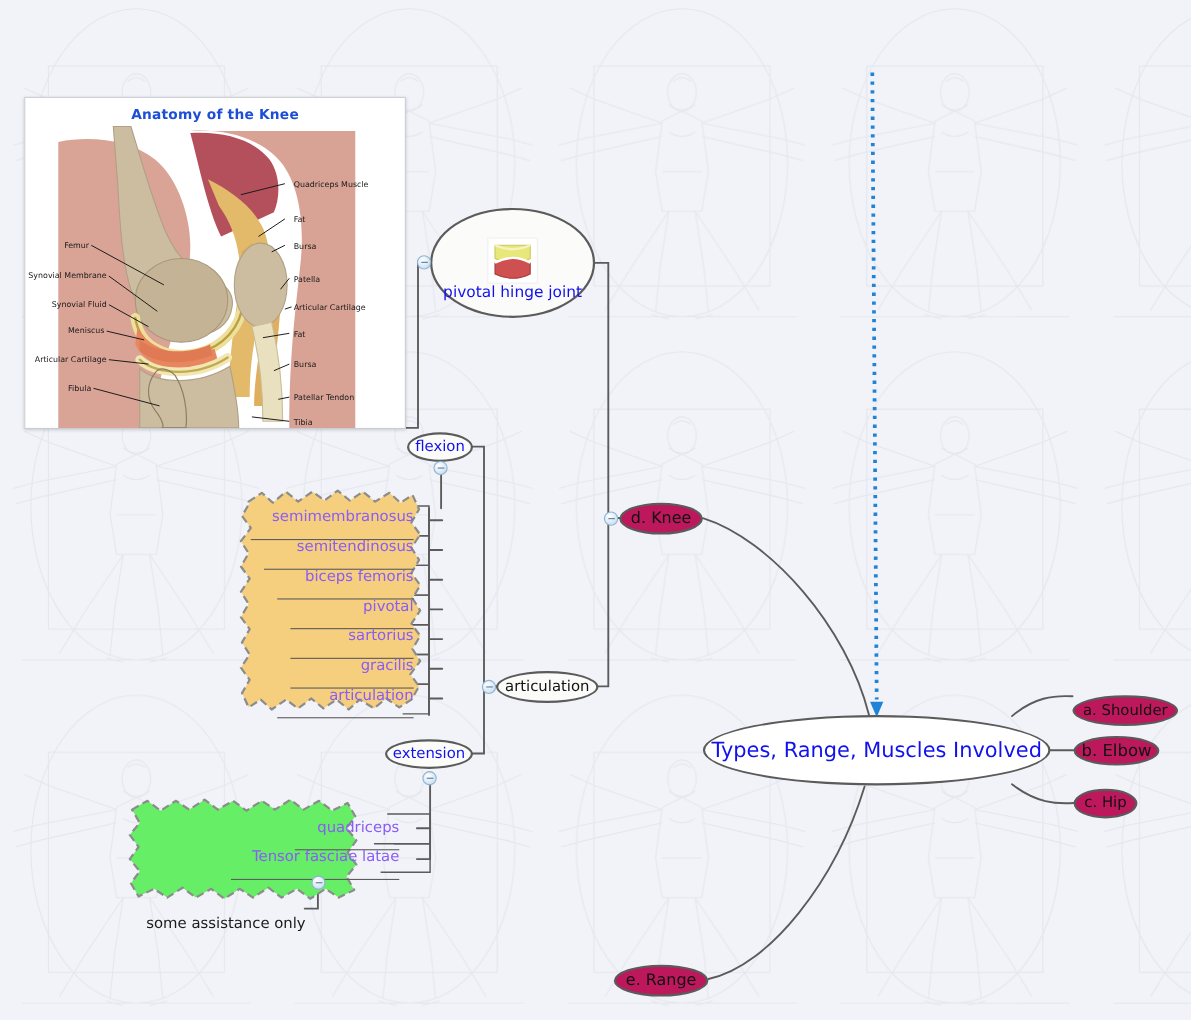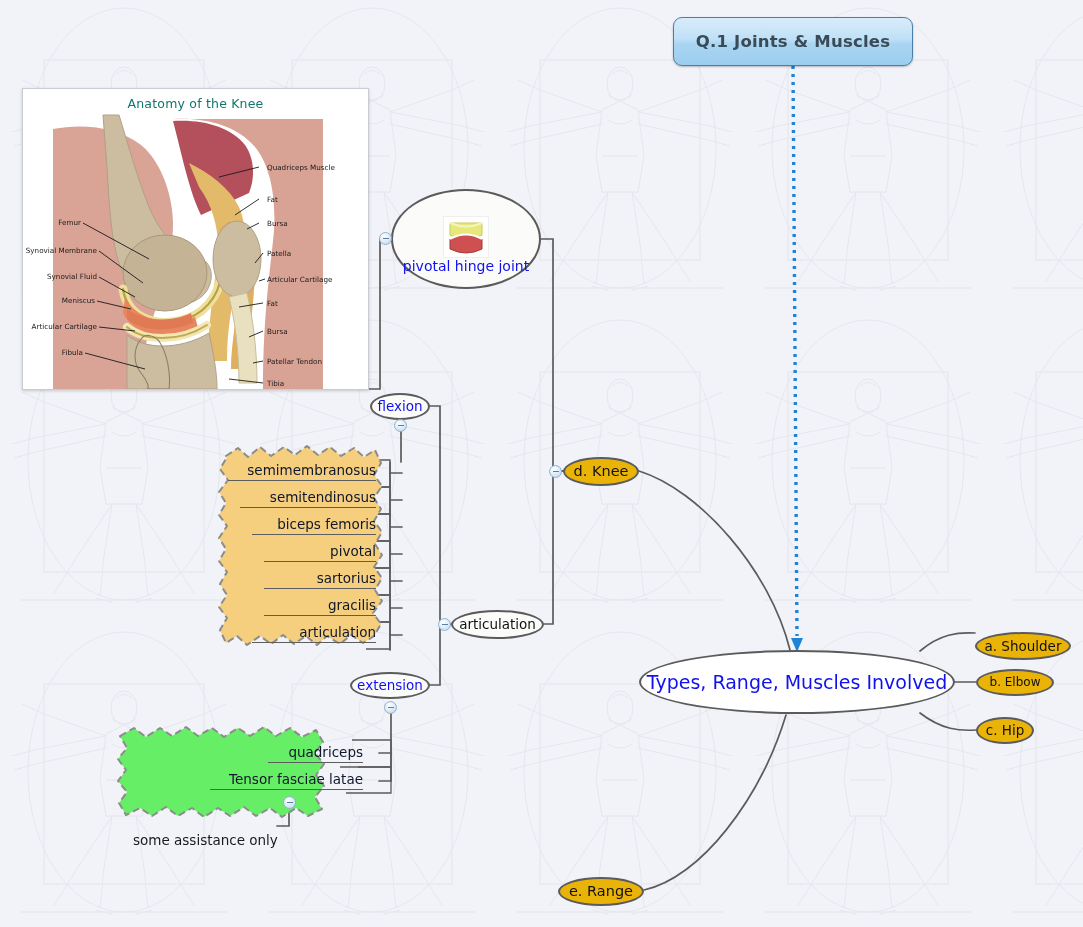--- a/index.html
+++ b/index.html
@@ -36,53 +36,53 @@
   }
 
   
   .ellipse{
     border:2px solid #5b5b5b;
     border-radius:50%;
     background:#fbfbf9;
     display:flex;align-items:center;justify-content:center;
     text-align:center;
   }
-  .ellipse.tinted{background:#eab308;}
+  .ellipse.tinted{background:#be185d;}
   .ellipse .lbl{line-height:1.1;}
   .blue-txt{color:#1111ee;}
   .dark-txt{color:#111;}
 
   
   #center-node{
     border:2px solid #5b5b5b;border-radius:50%;background:#ffffff;
     display:flex;align-items:center;justify-content:center;
   }
   #center-node .lbl{color:#1111ee;font-size:19px;white-space:nowrap;}
 
   
   .img-node{
     background:#ffffff;
     border:1px solid #c9ccd4;
     box-shadow:0 1px 3px rgba(0,0,0,.18);
     overflow:hidden;
   }
   .img-title{
-    text-align:center;font-weight:normal;font-size:12.5px;color:#0f766e;
+    text-align:center;font-weight:bold;font-size:12.5px;color:#1d4ed8;
     padding-top:7px;letter-spacing:.2px;
   }
 
   
   .cloud{position:absolute;}
   .cloud svg{position:absolute;left:0;top:0;}
   .cloud .rows{position:absolute;left:0;top:0;width:100%;height:100%;}
   .cloud-row{
     position:absolute;
-    font-size:13.5px;color:#0f172a;
+    font-size:13.5px;color:#8b5cf6;
     white-space:nowrap;
-    padding-bottom:2px;
+    padding-bottom:12px;
     border-bottom:1.6px solid #5d5d5d;
     text-align:right;
   }
 
   
   .plain-leaf{position:absolute;font-size:13.5px;color:#1a1a1a;white-space:nowrap;}
 
   
   .toggle{
     position:absolute;width:13px;height:13px;border-radius:50%;
@@ -198,34 +198,31 @@
       <path d="M352 740 L 391 740 L 391 767 L 358 767"></path>
       <path d="M340 767 L 391 767 L 391 793 L 346 793"></path>
     </g>
 
     <g>
       <path d="M793 66 L 797 636" fill="none" stroke="#1f83d6" stroke-width="3.4" stroke-linecap="butt" stroke-dasharray="3 5"></path>
       <path d="M791 638 L 803 638 L 797 652 Z" fill="#1f83d6" stroke="none"></path>
     </g>
   </svg>
 
-  <div class="node root-node" style="left:673px;top:17px;width:240px;height:49px;">
-    <span class="lbl">Q.1 Joints &amp; Muscles</span>
-  </div>
 
   <div class="node" id="center-node" style="left:639px;top:650px;width:316px;height:64px;">
     <span class="lbl">Types, Range, Muscles Involved</span>
   </div>
 
   <div class="node ellipse tinted" style="left:975px;top:620px;width:96px;height:28px;margin-top:12px;">
     <span class="lbl dark-txt" style="font-size:13.5px;">a.  Shoulder</span>
   </div>
 
   <div class="node ellipse tinted" style="left:976px;top:669px;width:78px;height:27px;">
-    <span class="lbl dark-txt" style="font-size:12px;">b.  Elbow</span>
+    <span class="lbl dark-txt" style="font-size:15px;">b.  Elbow</span>
   </div>
 
   <div class="node ellipse tinted" style="left:976px;top:717px;width:58px;height:27px;">
     <span class="lbl dark-txt" style="font-size:13.5px;">c.  Hip</span>
   </div>
 
   <div class="node ellipse tinted" style="left:563px;top:457px;width:76px;height:29px;">
     <span class="lbl dark-txt" style="font-size:14.5px;">d. Knee</span>
   </div>
 

